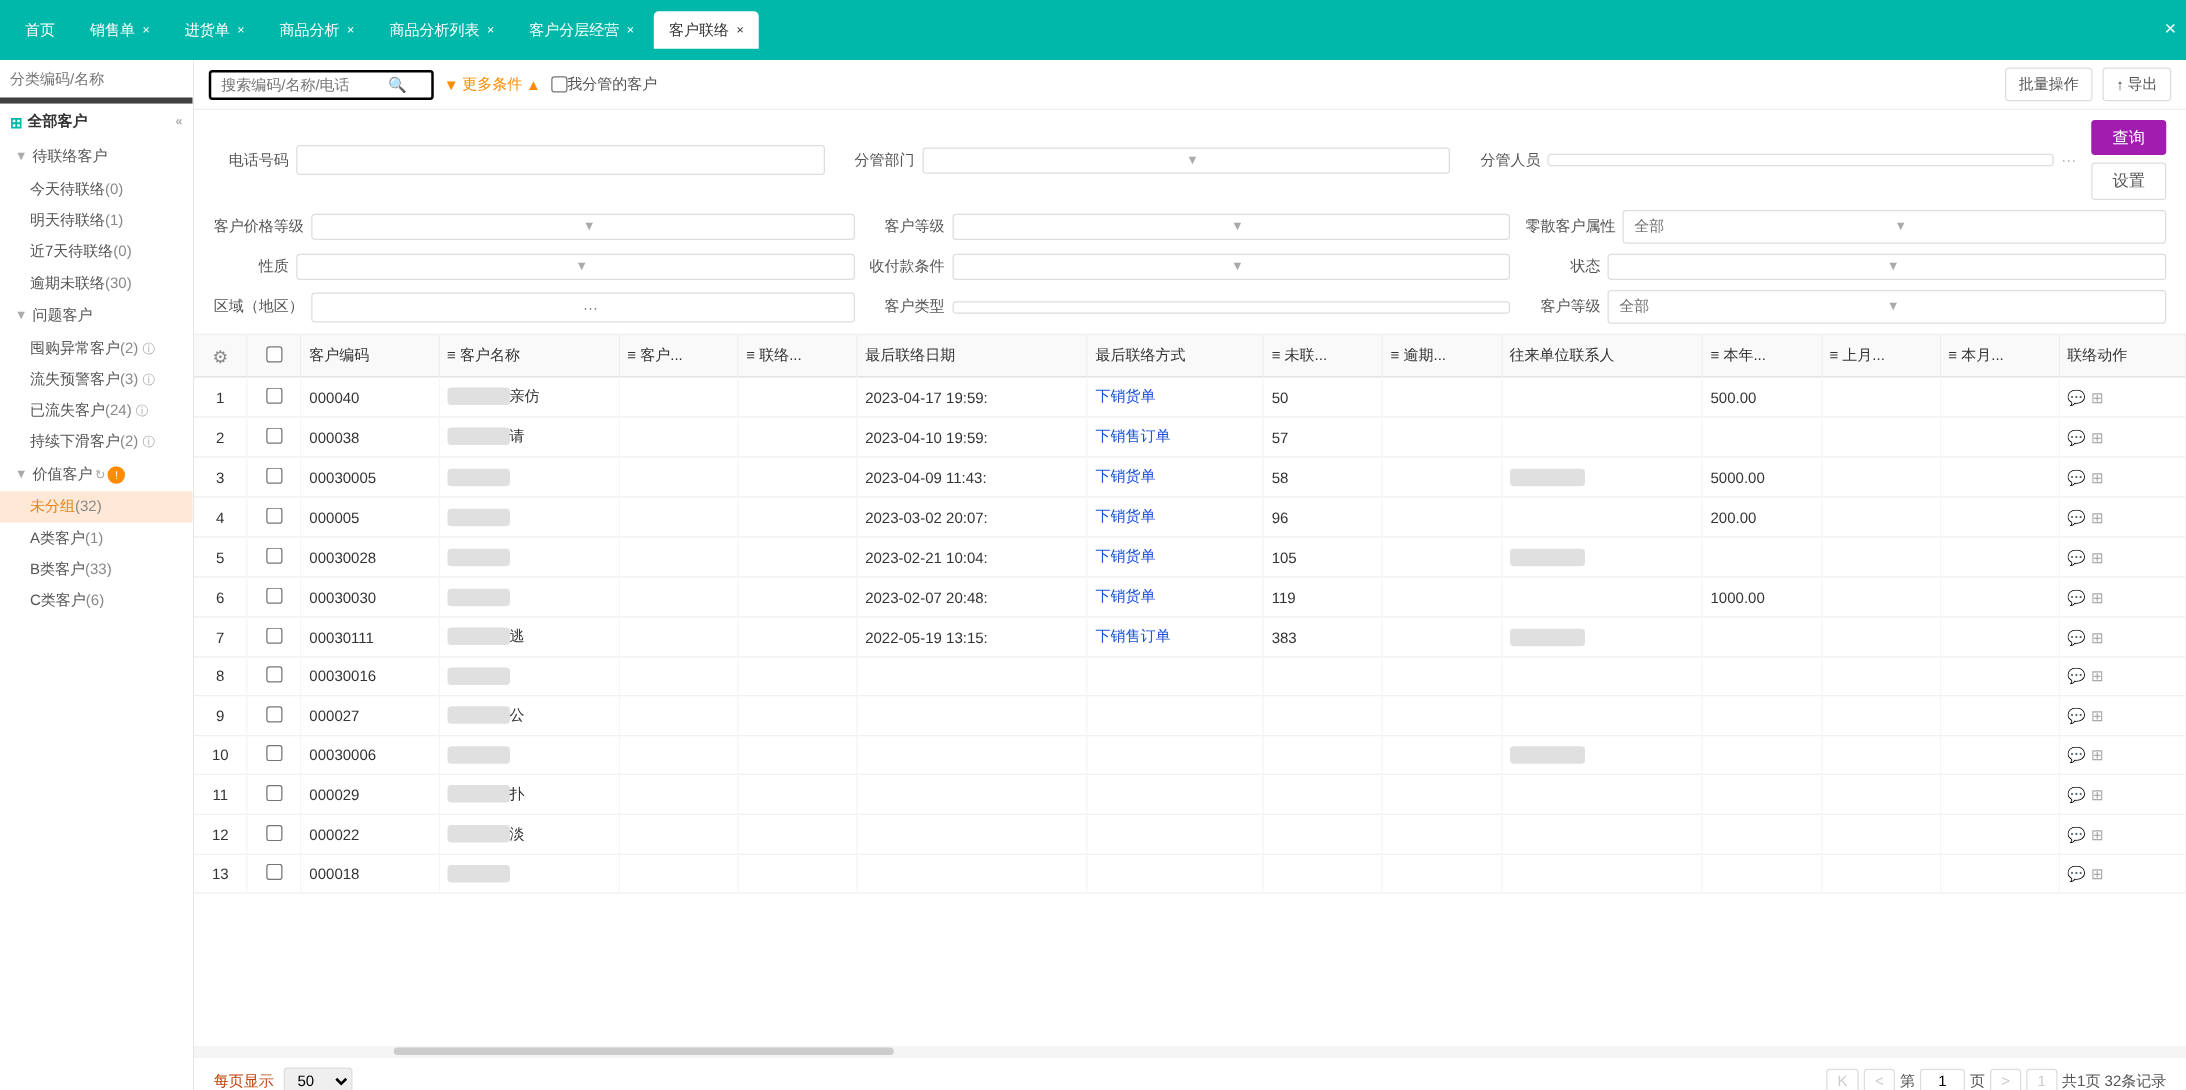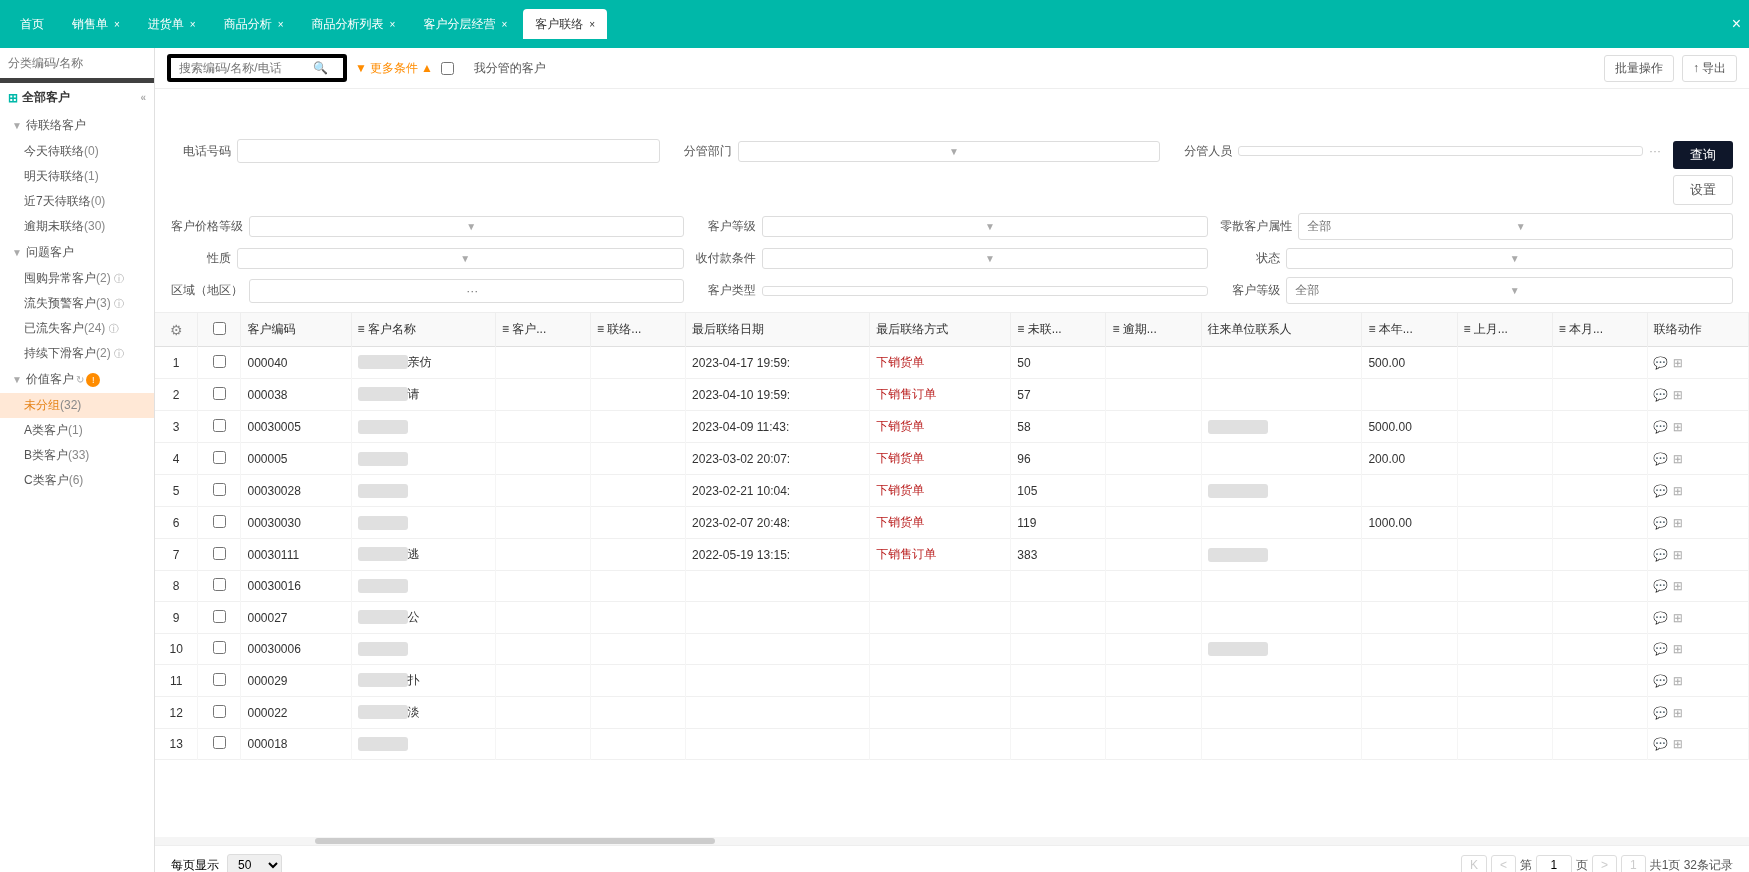--- a/index.html
+++ b/index.html
@@ -116,38 +116,38 @@
     .filter-bar {
       display: flex;
       align-items: center;
       padding: 6px 12px;
       background: #fff;
       border-bottom: 1px solid #eee;
       gap: 8px;
     }
     .filter-search {
       display: flex;
-      border: 4px solid #000000;
+      border: 2px solid #000000;
       border-radius: 3px;
       padding: 3px 8px;
       gap: 4px;
       width: 180px;
     }
     .filter-search input { border: none; outline: none; font-size: 12px; color: #999; width: 130px; }
     .filter-more {
       display: flex;
       align-items: center;
       color: #ff8c00;
       cursor: pointer;
       gap: 3px;
     }
     .filter-my-customers {
       display: flex;
       align-items: center;
-      gap: 20px;
+      gap: 0;
       color: #555;
     }
     .filter-my-customers input[type=checkbox] { cursor: pointer; }
     .filter-actions { margin-left: auto; display: flex; gap: 8px; padding-left: 43px; }
     .btn-batch {
       border: 1px solid #ddd;
       background: #fff;
       padding: 4px 10px;
       border-radius: 3px;
       cursor: pointer;
@@ -208,28 +208,27 @@
       align-items: center;
       border: 1px solid #ddd;
       border-radius: 3px;
       padding: 4px 8px;
       cursor: pointer;
       position: relative;
     }
     .filter-select span { flex: 1; color: #737373; }
     .filter-select .arrow { color: #aaa; font-size: 10px; }
     .btn-query {
-      background: #0f172a;
+      background: #a21caf;
       color: #fff;
       border: none;
       padding: 5px 16px;
       border-radius: 3px;
       cursor: pointer;
       font-size: 13px;
-      margin-top: 44px;
     }
     .btn-reset {
       background: #fff;
       color: #555;
       border: 1px solid #ddd;
       padding: 5px 16px;
       border-radius: 3px;
       cursor: pointer;
       font-size: 13px;
     }
@@ -268,21 +267,21 @@
     tbody tr {
       border-bottom: 1px solid #f0f0f0;
     }
     tbody td {
       padding: 7px 6px;
       color: #333;
       border-right: 1px solid #f5f5f5;
       white-space: nowrap;
     }
     tbody td.center { text-align: center; }
-    .td-link { color: #b91c1c; cursor: pointer; text-decoration: none; }
+    .td-link { color: #1d4ed8; cursor: pointer; text-decoration: none; }
     .td-blurred {
       background: #e0e0e0;
       color: transparent;
       border-radius: 3px;
       min-width: 60px;
       display: inline-block;
       height: 14px;
     }
     .action-icons { display: flex; gap: 4px; align-items: center; color: #aaa; }
     .action-icons span { cursor: pointer; }
@@ -291,21 +290,21 @@
 
     
     .table-footer {
       display: flex;
       align-items: center;
       padding: 8px 16px;
       background: #fff;
       border-top: 1px solid #eee;
       gap: 8px;
     }
-    .page-size-label { color: #000000; }
+    .page-size-label { color: #c2410c; }
     .page-size-select {
       border: 1px solid #ddd;
       border-radius: 3px;
       padding: 2px 6px;
       font-size: 12px;
     }
     .pagination { display: flex; align-items: center; gap: 4px; margin-left: auto; }
     .page-btn {
       border: 1px solid #ddd;
       background: #fff;

